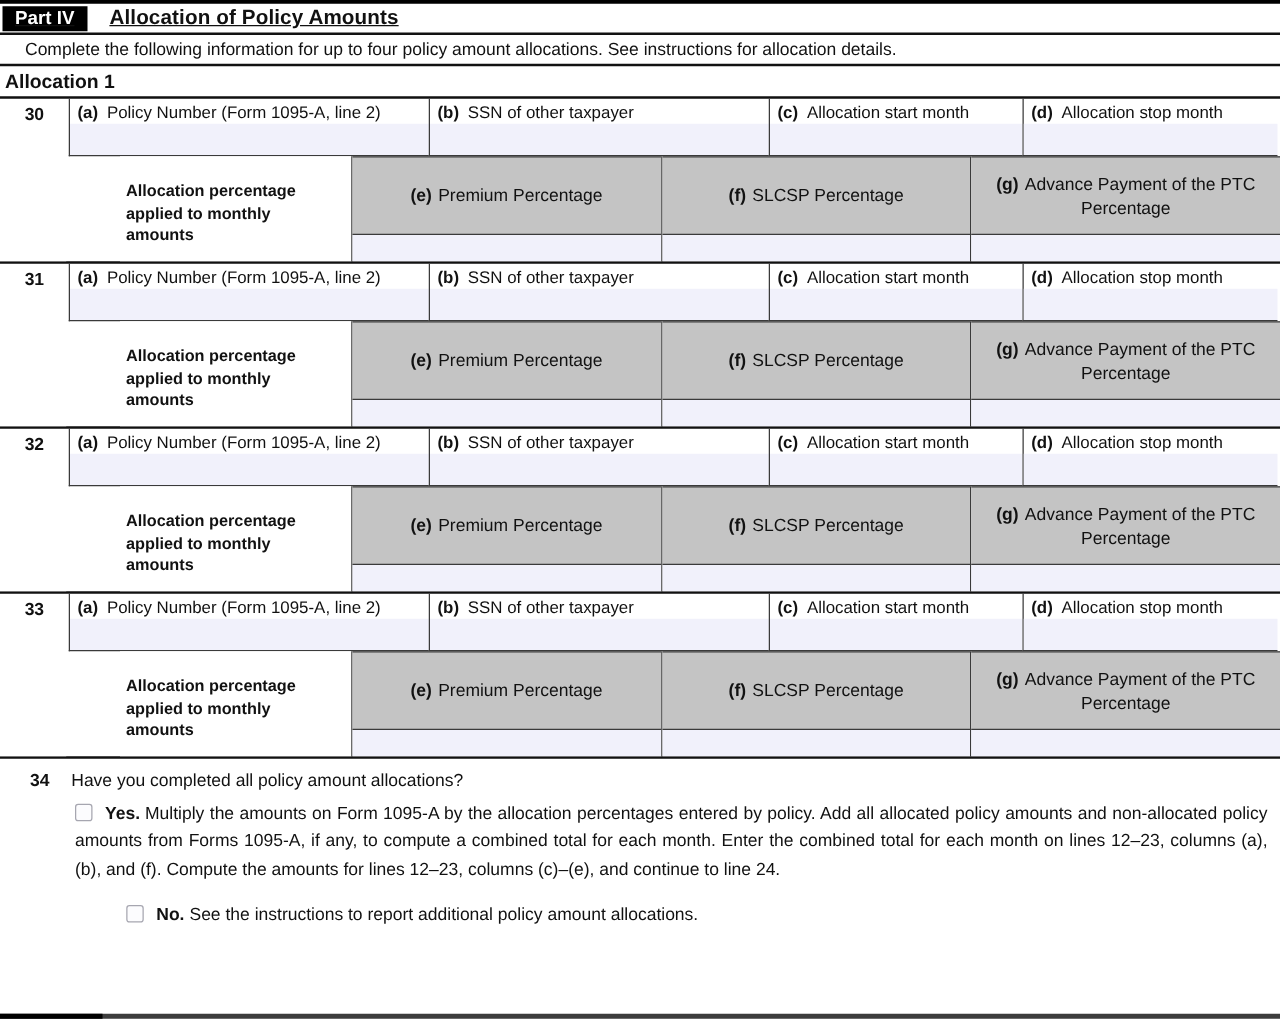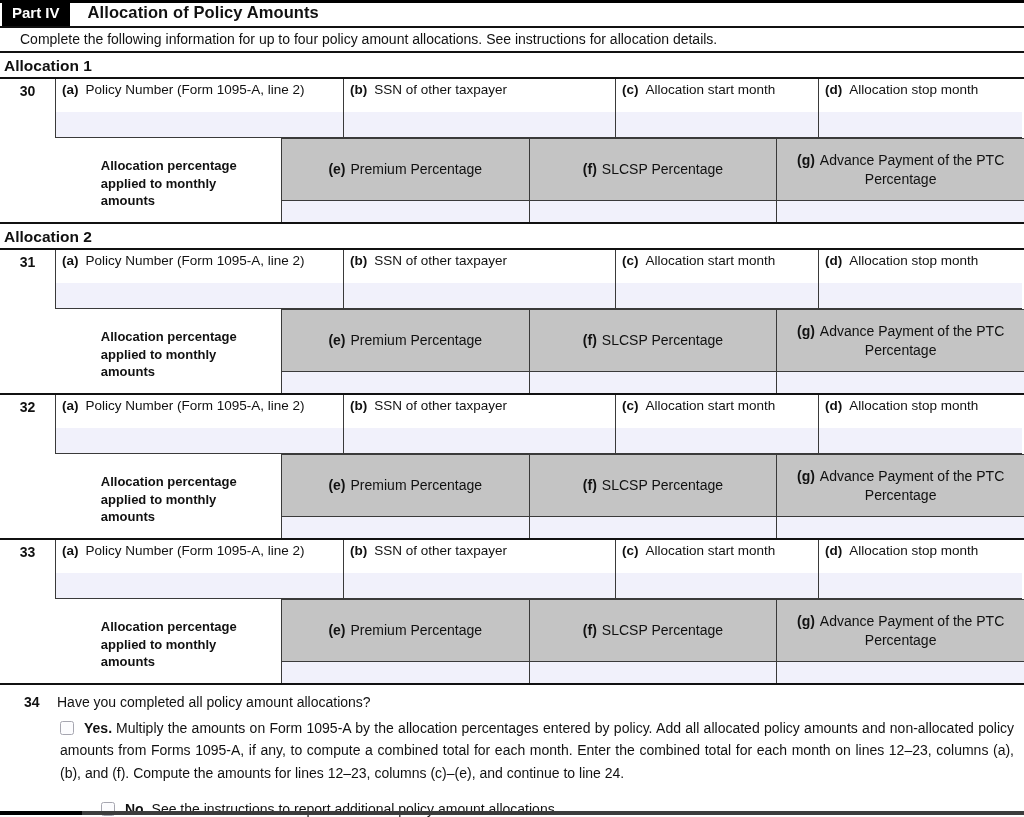--- a/index.html
+++ b/index.html
@@ -9,35 +9,35 @@
     --cell-border:#3a3a3a;
   }
   *{margin:0;padding:0;box-sizing:border-box;}
   html,body{background:#fff;}
   body{
     width:1024px;height:817px;position:relative;overflow:hidden;
     font-family:"Liberation Sans","DejaVu Sans",sans-serif;
     font-size:13.5px;color:#111;
   }
   .top-rule{height:3px;background:#000;}
-  .part-header{display:flex;height:25px;border-bottom:2px solid var(--rule);}
+  .part-header{display:flex;align-items:center;height:25px;border-bottom:2px solid var(--rule);text-decoration:underline;}
   .part-badge{
     background:#000;color:#fff;font-weight:bold;font-size:15px;
     margin-left:2px;padding:2px 10px 3px;line-height:1;
   }
   .part-title{font-weight:bold;font-size:16.5px;margin-left:18px;letter-spacing:.1px;}
   .subtitle{padding:3px 20px 4px;font-size:14px;border-bottom:2px solid var(--rule);}
 
   .alloc-head{font-weight:bold;font-size:15.5px;padding:4px 4px 2px;border-bottom:2px solid var(--rule);}
 
   .rowA{display:flex;}
   .rowA .num{width:55px;font-weight:bold;text-align:center;padding-top:4px;font-size:14px;}
   .cellA{border-left:1px solid var(--cell-border);border-bottom:1px solid var(--cell-border);display:flex;flex-direction:column;}
   .col-a{width:288px;} .col-b{width:272px;} .col-c{width:203px;} .col-d{width:204px;}
-  .cellA .hdr{height:33px;padding:3px 4px 0 6px;white-space:nowrap;overflow:hidden;}
+  .cellA .hdr{height:20px;padding:3px 4px 0 6px;white-space:nowrap;overflow:hidden;}
   .cellA .hdr b{margin-right:7px;}
   .cellA .inp{height:25px;background:var(--input-bg);}
 
   .rowB{display:flex;border-bottom:2px solid var(--rule);}
   .rowB .spacer{width:55px;background:#fff;}
   .rowB .blabel{
     width:192px;font-weight:bold;font-size:13px;line-height:1.35;
     padding:19px 14px 0 5px;background:#fff;margin-left:43px;
   }
   .cellB{width:258px;border-left:1px solid var(--cell-border);display:flex;flex-direction:column;}
@@ -114,21 +114,20 @@
     <div class="cellB">
       <div class="gray">
           <span><b>(g)</b><span>Advance Payment of the PTC Percentage</span></span>
         </div>
       <div class="inp"></div>
     </div>
   </div>
 </section>
 
 <section>
-  <div class="alloc-head">Allocation 2</div>
   <div class="rowA">
     <div class="num">31</div>
     <div class="cellA col-a">
       <div class="hdr"><b>(a)</b><span>Policy Number (Form 1095-A, line 2)</span></div>
       <div class="inp"></div>
     </div>
     <div class="cellA col-b">
       <div class="hdr"><b>(b)</b><span>SSN of other taxpayer</span></div>
       <div class="inp"></div>
     </div>

